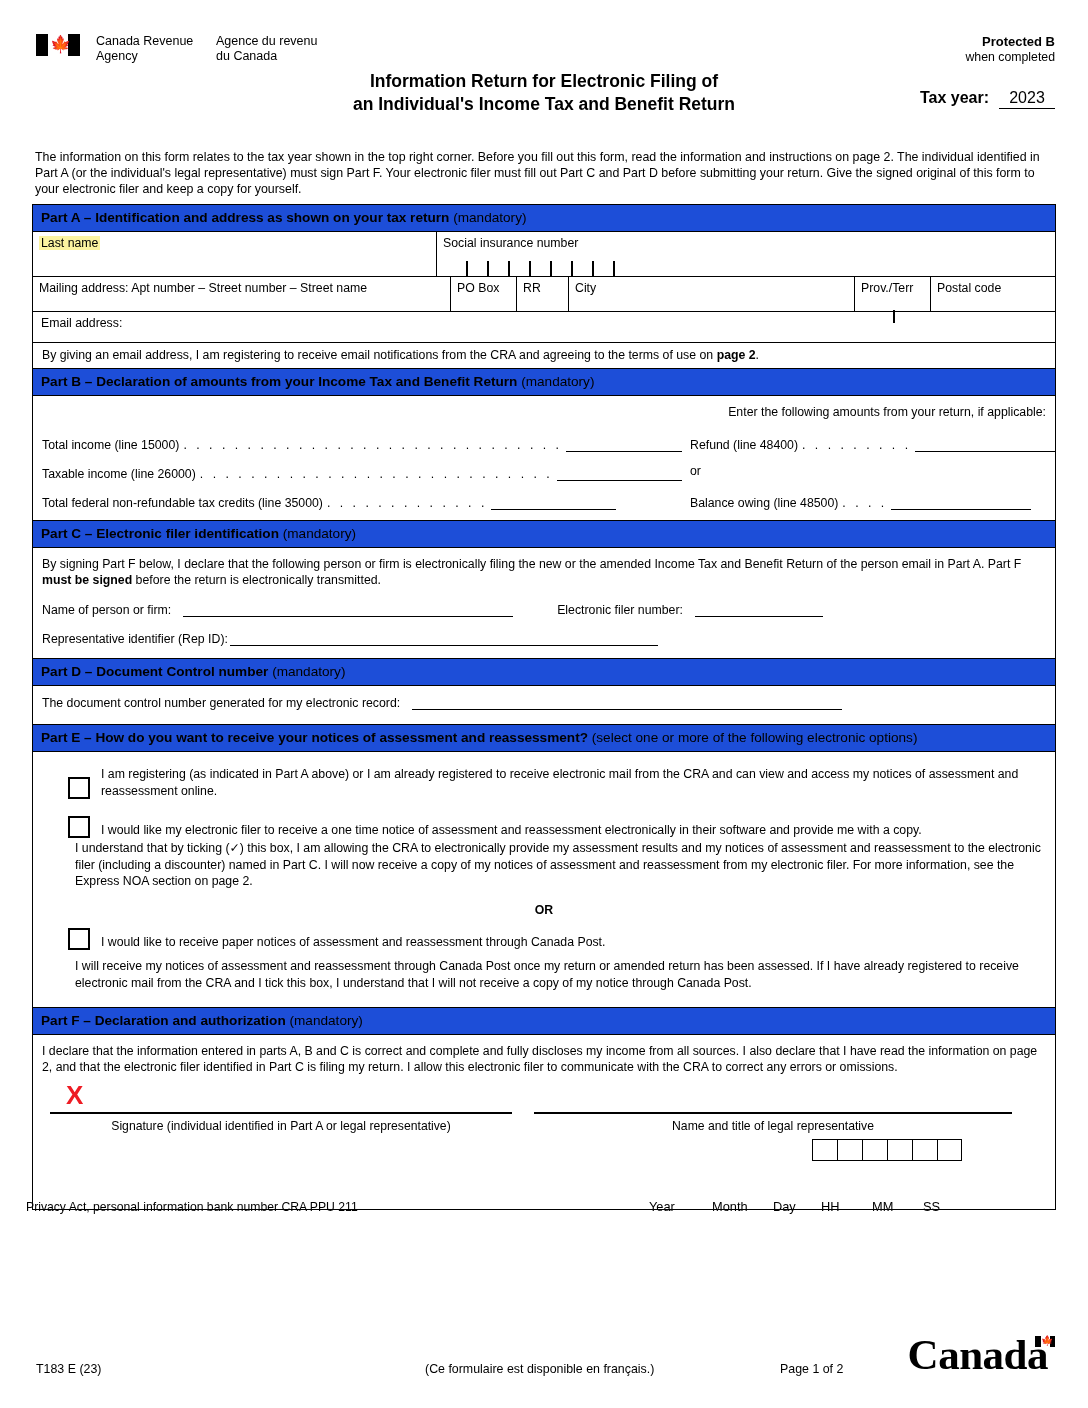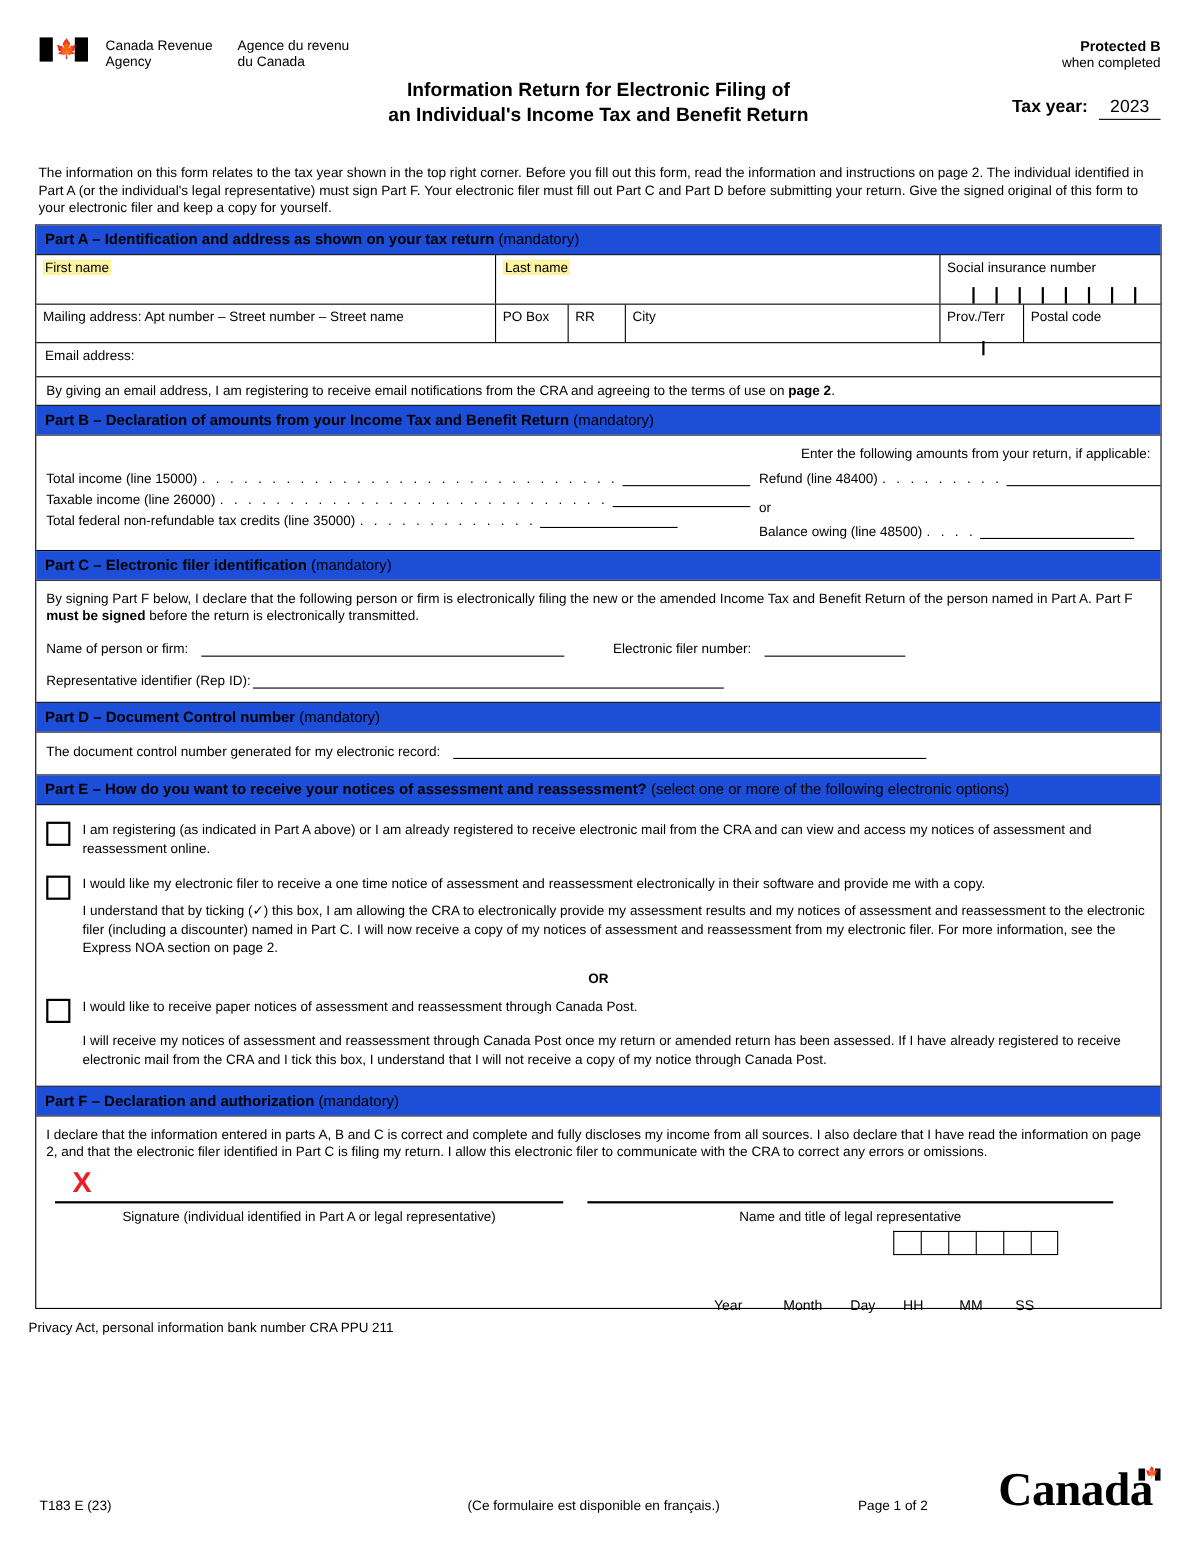--- a/index.html
+++ b/index.html
@@ -69,21 +69,21 @@
   .sinticks { position: absolute; left: 8px; right: 4px; bottom: 0px; height: 15px; }
   .sinticks i { position: absolute; bottom: 0; width: 1.5px; height: 15px; background: #000; }
   .pticks { position: absolute; left: 6px; bottom: -12px; height: 13px; }
   .pticks i { position: absolute; bottom: 0; width: 1.5px; height: 13px; background: #000; }
 
   
   .pb-intro { padding: 9px 9px 4px 9px; text-align: right; }
   .pb-grid { display: flex; padding: 0 9px 10px 9px; }
   .pb-left { width: 640px; }
   .pb-right { flex: 1; padding-left: 8px; }
-  .amtline { display: flex; align-items: flex-end; height: 19px; text-align: right; }
+  .amtline { display: flex; align-items: flex-end; margin-top: 10px; height: 19px; text-align: right; }
   .amtlabel { white-space: nowrap; }
   .leader { flex: 0 0 auto; overflow: hidden; white-space: nowrap; letter-spacing: 3.0px;
             padding: 0 4px; color: #000; }
   .blank { border-bottom: 1.4px solid #000; height: 15px; }
   .bl-a { width: 125px; }
   .bl-b { width: 140px; }
   .or { margin-top: 10px; height: 19px; line-height: 19px; }
 
   
   .pc-body { padding: 8px 9px 12px 9px; }
@@ -94,21 +94,21 @@
   .pc-efn-u { width: 128px; margin-left: 12px; }
   .pc-line2 { display: flex; align-items: flex-end; margin-top: 13px; }
   .pc-rep-u { width: 428px; margin-left: 2px; }
 
   
   .pd-body { padding: 8px 9px 14px 9px; display: flex; align-items: flex-end; }
   .pd-u { width: 430px; margin-left: 12px; }
 
   
   .pe-body { padding: 14px 9px 16px 9px; }
-  .cbrow { display: flex; align-items: flex-start; margin-bottom: 16px; }
+  .cbrow { display: flex; align-items: flex-end; margin-bottom: 16px; margin-left: 26px; }
   .cbox { width: 22px; height: 22px; border: 2px solid #000; background: #fff;
           flex: 0 0 22px; margin-right: 11px; margin-top: 1px; }
   .cbtext { line-height: 16.4px; flex: 1; }
   .pe-sub { margin: -6px 0 14px 33px; line-height: 16.4px; }
   .or-center { text-align: center; font-weight: bold; margin: 2px 0 10px 0; }
   .pe-tail { margin: 0 0 0 33px; line-height: 16.4px; }
 
   
   .pf-body { padding: 8px 9px 6px 9px; }
   .pf-p { line-height: 16.2px; }
@@ -189,23 +189,20 @@
 
     <div class="srow">
       <div class="shead">
         <b>Part A – Identification and address as shown on your tax return</b>
         <span class="norm">(mandatory)</span>
       </div>
     </div>
 
     <div class="srow">
       <div class="arow nameRow">
-        <div class="acol" style="width:418px">
-          <span class="hl">First name</span>
-        </div>
         <div class="acol" style="width:404px">
           <span class="hl">Last name</span>
         </div>
         <div class="acol" style="flex:1">
           <span>Social insurance number</span>
           <span class="sinticks">
             <i style="left:21px"></i>
               <i style="left:42px"></i>
               <i style="left:63px"></i>
             <i style="left:84px"></i>
@@ -312,21 +309,21 @@
       <div class="shead">
         <b>Part C – Electronic filer identification</b>
         <span class="norm">(mandatory)</span>
       </div>
     </div>
 
     <div class="srow">
       <div class="pc-body">
         <div class="pc-p">
           <span>By signing Part F below, I declare that the following person or firm is electronically filing the new or the amended Income Tax and Benefit Return of the person</span>
-          <span>named in Part A. Part F </span><b>must be signed</b><span> before the return is electronically transmitted.</span>
+          <span>email in Part A. Part F </span><b>must be signed</b><span> before the return is electronically transmitted.</span>
         </div>
         <div class="pc-line1">
           <span>Name of person or firm:</span>
           <span class="u-line pc-name-u"></span>
           <span style="margin-left:44px">Electronic filer number:</span>
           <span class="u-line pc-efn-u"></span>
         </div>
         <div class="pc-line2">
           <span>Representative identifier (Rep ID):</span>
           <span class="u-line pc-rep-u"></span>

